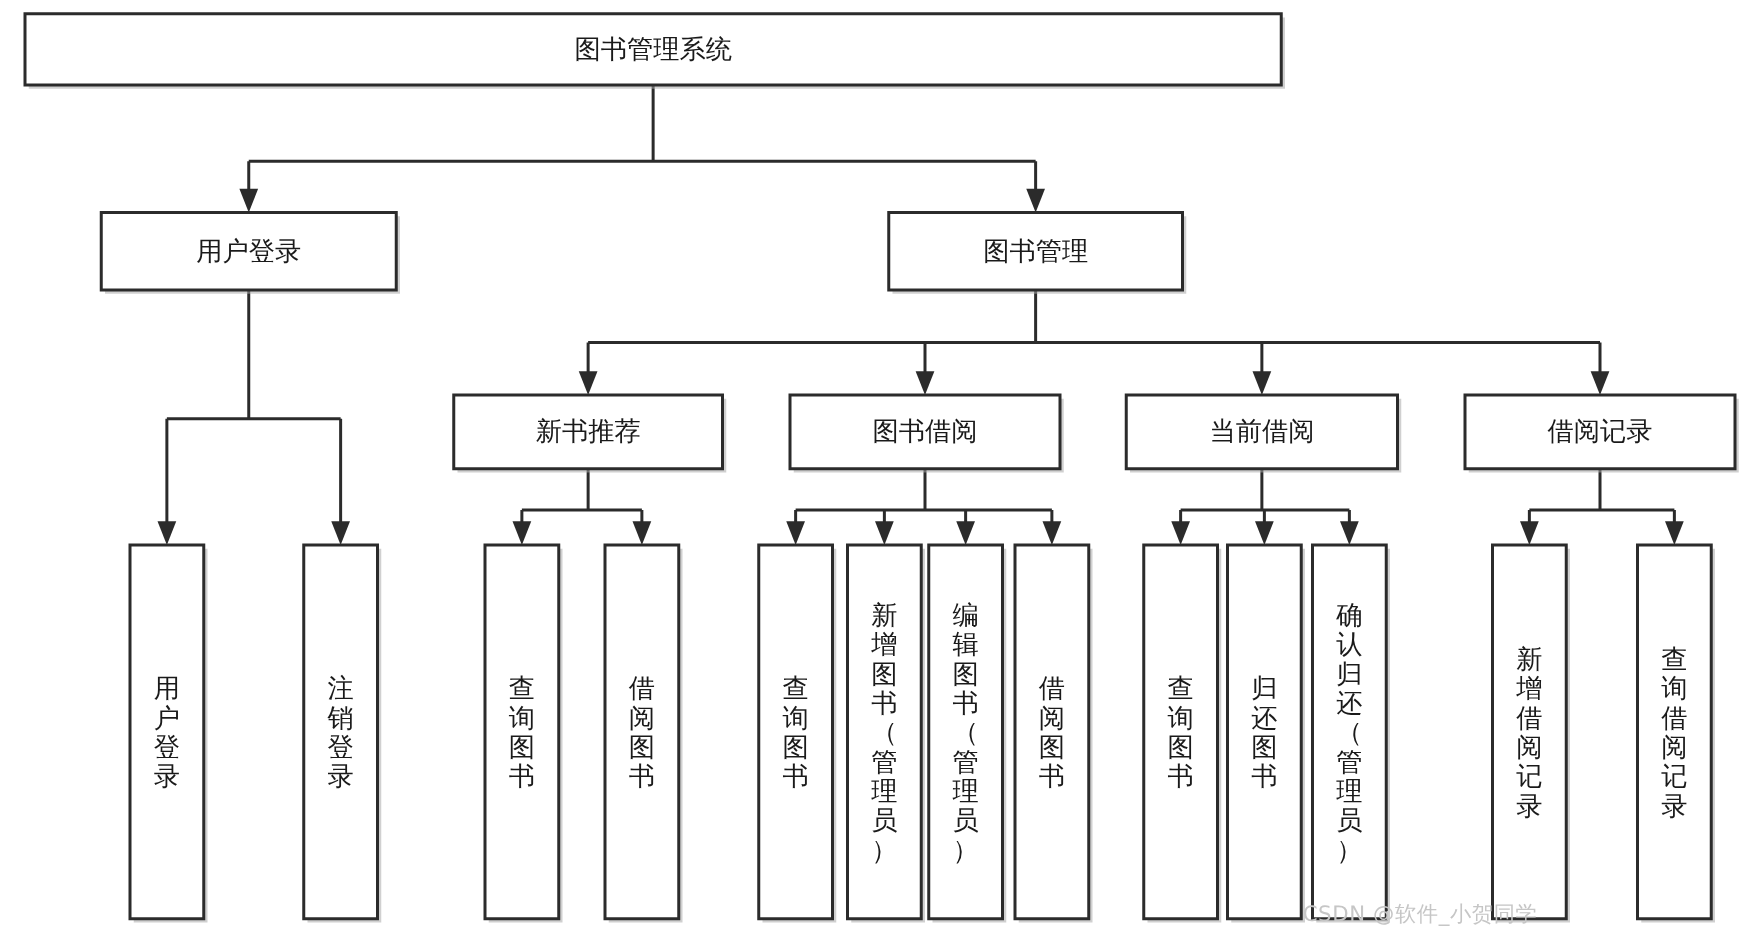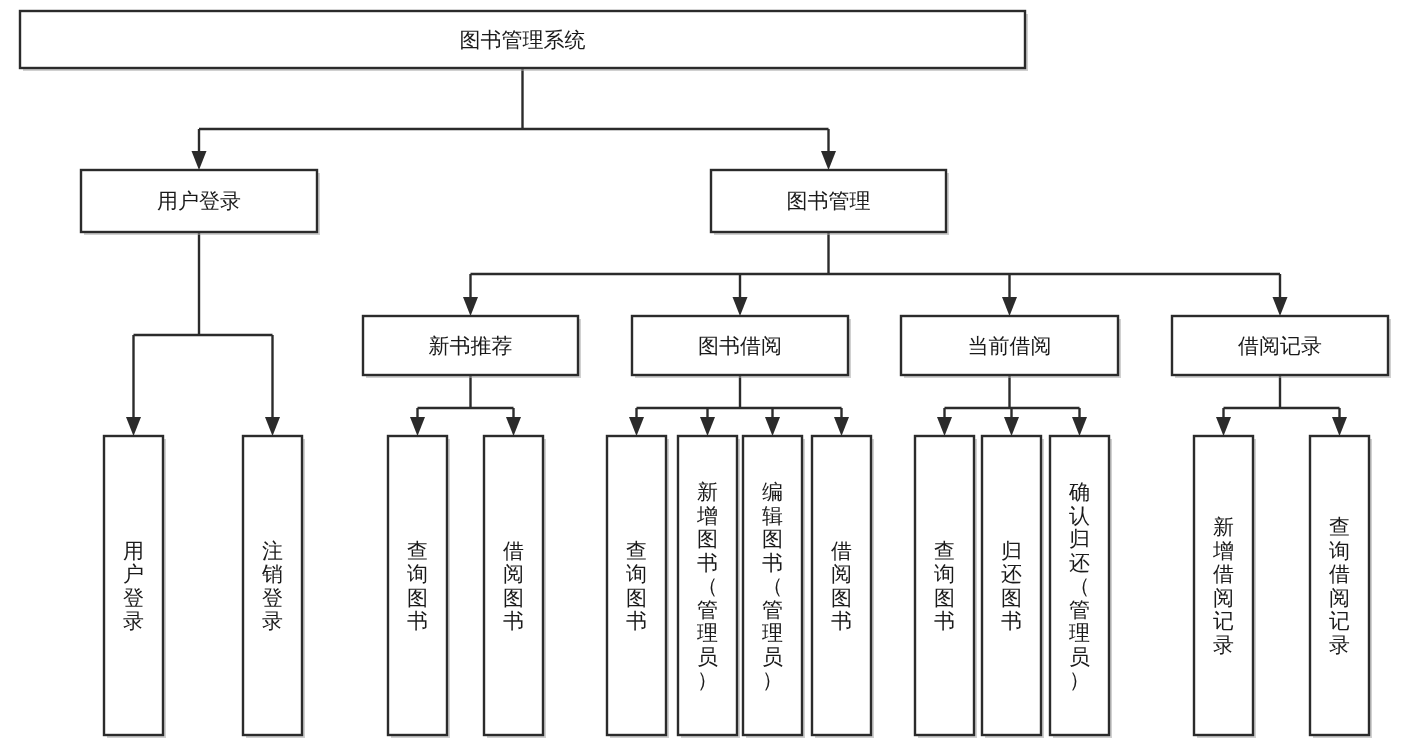--- a/index.html
+++ b/index.html
@@ -280,13 +280,14 @@
           <rect x="1194" y="436" width="59" height="299" class="node-box"></rect>
           <text x="1223.5" class="node-label-vertical"><tspan x="1223.5" y="534.27">新</tspan><tspan x="1223.5" y="557.77">增</tspan><tspan x="1223.5" y="581.27">借</tspan><tspan x="1223.5" y="604.77">阅</tspan><tspan x="1223.5" y="628.27">记</tspan><tspan x="1223.5" y="651.77">录</tspan></text>
         </g>
         <g>
           <rect x="1313" y="439" width="59" height="299" class="node-box-shadow"></rect>
           <rect x="1310" y="436" width="59" height="299" class="node-box"></rect>
           <text x="1339.5" class="node-label-vertical"><tspan x="1339.5" y="534.27">查</tspan><tspan x="1339.5" y="557.77">询</tspan><tspan x="1339.5" y="581.27">借</tspan><tspan x="1339.5" y="604.77">阅</tspan><tspan x="1339.5" y="628.27">记</tspan><tspan x="1339.5" y="651.77">录</tspan></text>
         </g>
       </g>
   </svg>
+  <div class="watermark-text">CSDN @软件_小贺同学</div>
 </div>
 
 </body></html>

